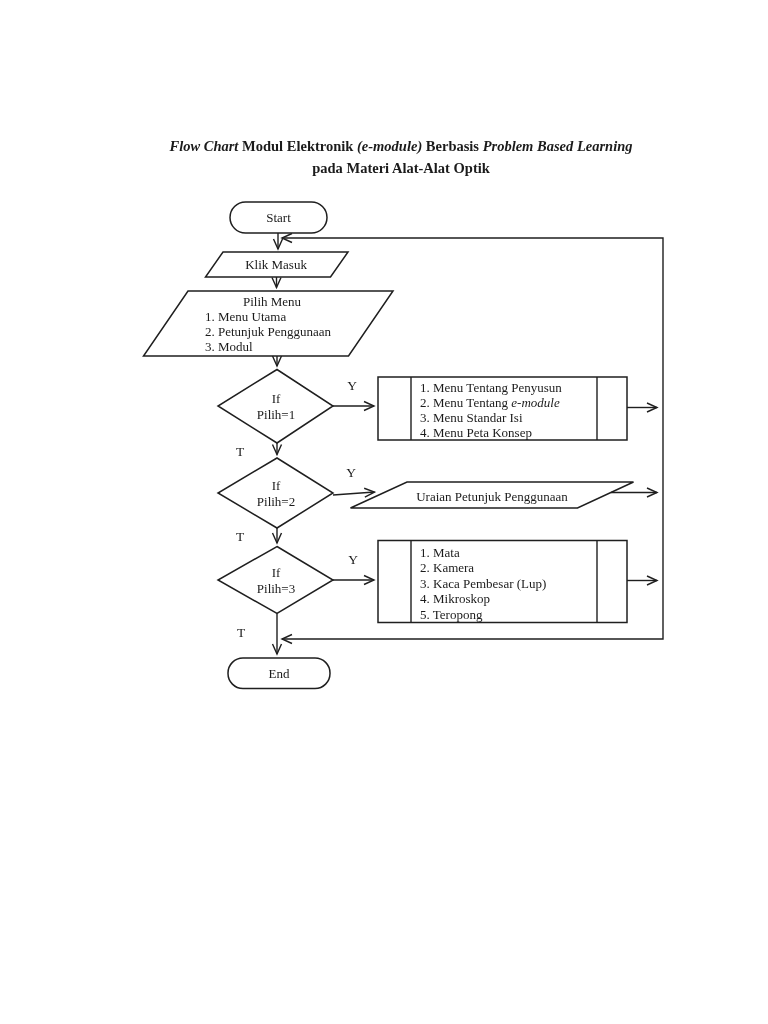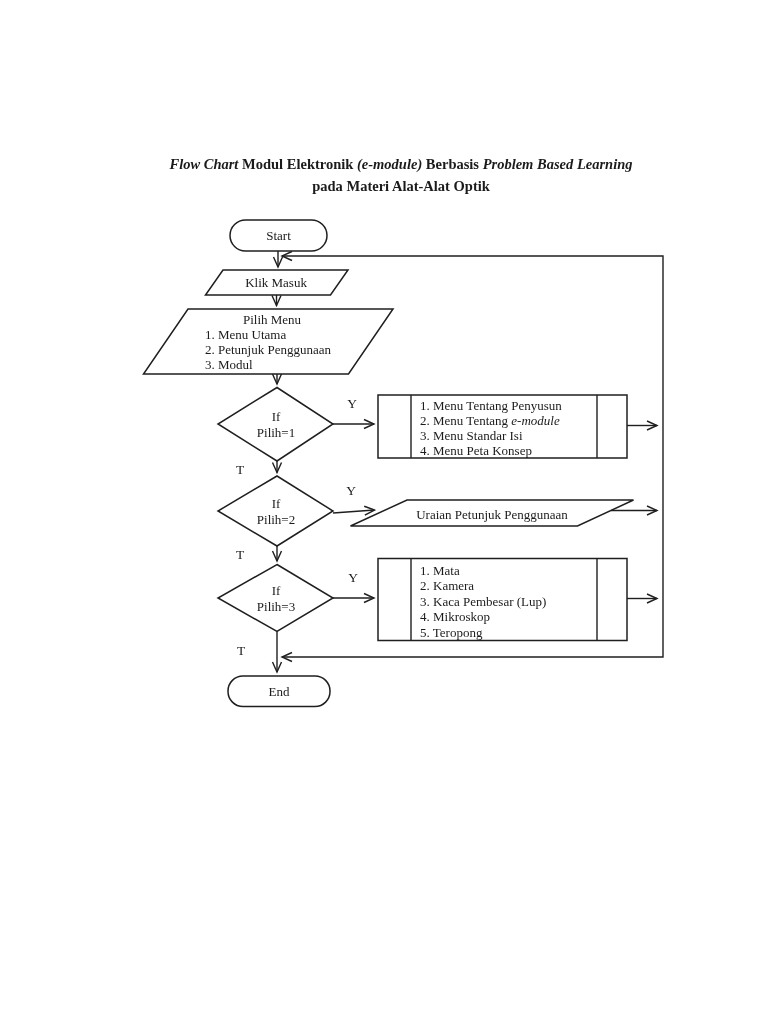--- a/index.html
+++ b/index.html
@@ -6,21 +6,20 @@
     margin: 0;
     padding: 0;
     background: #ffffff;
   }
   .page {
     position: relative;
     width: 768px;
     height: 776px;
     background: #ffffff;
     overflow: hidden;
-    margin-top: 18px;
   }
   svg text {
     font-family: "Liberation Serif", serif;
     fill: #1b1b1b;
     stroke: none;
   }
   .shape {
     fill: #ffffff;
     stroke: #1f1f1f;
     stroke-width: 1.5;

